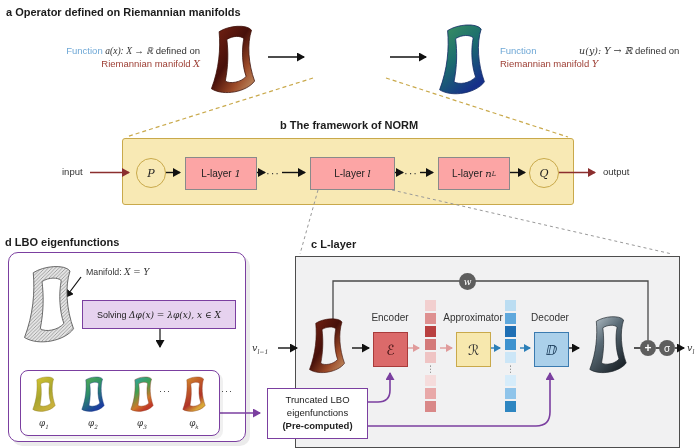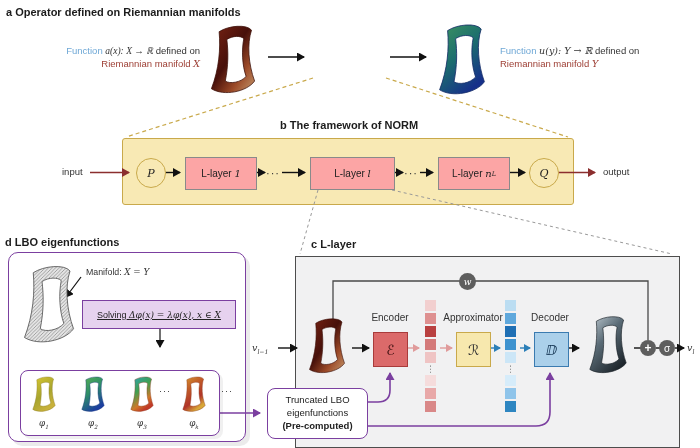--- a/index.html
+++ b/index.html
@@ -17,21 +17,21 @@
   .gbox{background:#fca5a5;border:1px solid #8A8A8A;display:flex;align-items:center;justify-content:center;font-size:10px;color:#222;}
   .circleYB{background:#F8E9B4;border:1.3px solid #C9A94B;border-radius:50%;display:flex;align-items:center;justify-content:center;font-size:11px;}
   .nodeC{background:#5E5E5E;border-radius:50%;color:#fff;display:flex;align-items:center;justify-content:center;}
   .panelc{background:#F1F1F2;border:1.5px solid #4D4D4D;}
   .ppanel{background:#fff;border:1.6px solid #7B3FA0;border-radius:10px;box-shadow:4px 4px 0 rgba(0,0,0,0.08);}
   .pinner{background:#fff;border:1.4px solid #7B3FA0;border-radius:8px;box-shadow:3px 3px 0 rgba(0,0,0,0.06);}
   .solving{background:#E6D2EF;border:1.4px solid #7B3FA0;display:flex;align-items:center;justify-content:center;font-size:9px;}
   .opbox{display:flex;align-items:center;justify-content:center;font-size:11px;color:#222;}
   .symbox{display:flex;align-items:center;justify-content:center;font-size:14px;font-family:"DejaVu Sans", "DejaVu Serif", sans-serif;}
   .lbl{font-size:10px;color:#333;text-align:center;white-space:nowrap;}
-  .trunc{background:#fff;border:1.5px solid #7B3FA0;border-radius:8px;text-align:center;font-size:9.5px;color:#222;padding-top:5px;line-height:1.35;}
+  .trunc{background:#fff;border:1.5px solid #7B3FA0;border-radius:0;text-align:center;font-size:9.5px;color:#222;padding-top:5px;line-height:1.35;}
   .col{display:flex;flex-direction:column;gap:2px;align-items:center;}
   .sq{width:11px;height:11px;}
   .vdots{font-size:9px;color:#777;line-height:8px;}
   .dots3{font-size:11px;color:#333;letter-spacing:1px;white-space:nowrap;}
   sub{font-size:0.65em;}
   svg{display:block;}
 </style>
 </head>
 <body>
 
@@ -173,21 +173,21 @@
     <use href="#manifoldPath" fill="url(#gMaroon)" stroke="#3A0E08" stroke-width="1"></use>
   </svg>
 
 
   <svg class="abs z3" style="left:430px;top:22px;" width="64" height="78" viewBox="0 0 80 96">
     <use href="#manifoldPath" fill="url(#gTeal)" stroke="#122A66" stroke-width="1"></use>
   </svg>
 
   <div class="abs z3" style="left:500px;top:45px;width:190px;font-size:9.5px;line-height:1.35;">
     <span class="blue">Function</span>
-    <span class="mi" style="color:#333;">u(y): Y → ℝ</span>
+    <span class="mi" style="color:#333;margin-left:40px;">u(y): Y → ℝ</span>
     <span style="color:#333;">defined on</span><br>
     <span class="dred">Riemannian manifold</span>
     <span class="mi dred">Y</span>
   </div>
 
   <div class="abs z3 heading" style="left:280px;top:119px;">b The framework of NORM</div>
 
   <div class="abs z3 small" style="left:62px;top:166px;">input</div>
 
   <div class="abs z3 circleYB" style="left:136px;top:158px;width:28px;height:28px;">
@@ -298,21 +298,21 @@
   <svg class="abs z3" style="left:14px;top:264px;" width="70" height="84" viewBox="0 0 80 96">
     <use href="#manifoldPath" fill="#E4E4E4" stroke="#555" stroke-width="1"></use>
     <use href="#manifoldPath" fill="url(#hatch)"></use>
   </svg>
 
   <div class="abs z3 tiny" style="left:86px;top:267px;">
     <span>Manifold:</span>
     <span class="mi">X = Y</span>
   </div>
 
-  <div class="abs z3 solving" style="left:82px;top:300px;width:152px;height:27px;text-decoration:underline;">
+  <div class="abs z3 solving" style="left:82px;top:300px;width:152px;height:27px;">
     <span>Solving</span>&nbsp;<span class="mi">Δφ(x) = λφ(x), x ∈ X</span>
   </div>
 
 
   <div class="abs z3 pinner" style="left:20px;top:370px;width:198px;height:64px;"></div>
 
   <svg class="abs z3" style="left:28px;top:374px;" width="32" height="42" viewBox="0 0 80 96">
       <use href="#manifoldPath" fill="url(#gE1)" stroke="#8A7A20" stroke-width="1"></use>
     </svg>
   <svg class="abs z3" style="left:77px;top:374px;" width="32" height="42" viewBox="0 0 80 96">

